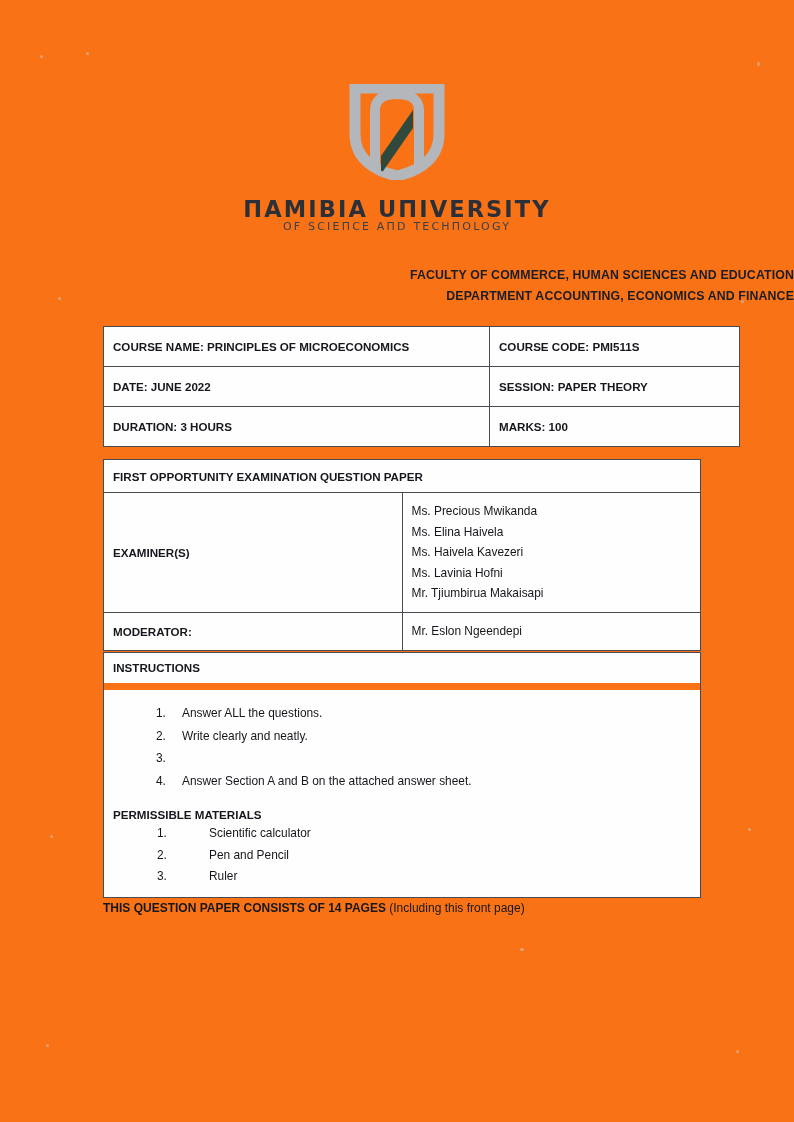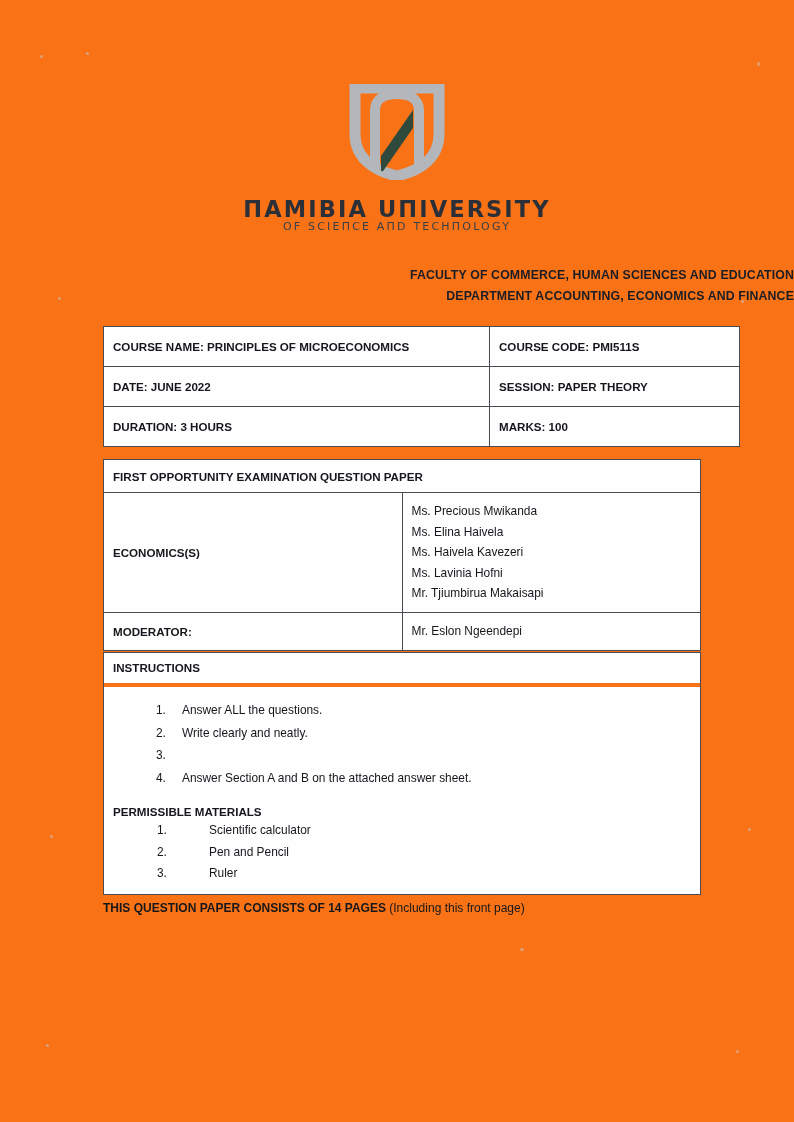--- a/index.html
+++ b/index.html
@@ -110,21 +110,21 @@
     border: 1px solid #4a4a52;
     background: #fefefe;
     box-sizing: border-box;
   }
   .instr-title {
     height: 30px;
     line-height: 30px;
     padding-left: 9px;
     font-weight: 700;
     font-size: 11.6px;
-    border-bottom: 4px solid #f97316;
+    border-bottom: 7px solid #f97316;
   }
   .instr-body {
     padding: 12px 0 9px 0;
   }
   .ins-row {
     display: flex;
     font-size: 11.9px;
     line-height: 22.6px;
   }
   .ins-num {
@@ -223,21 +223,21 @@
       </tr>
     </tbody>
   </table>
 
   <table class="tbl" id="exam-table">
     <tbody>
       <tr>
         <td class="hdr" colspan="2">FIRST OPPORTUNITY EXAMINATION QUESTION PAPER</td>
       </tr>
       <tr>
-        <td class="lbl" style="width:104px;">ECONOMICS(S)</td>
+        <td class="lbl" style="width:104px;">EXAMINER(S)</td>
         <td class="names" style="width:494px;">
           <div class="name-line">Ms. Precious Mwikanda</div>
           <div class="name-line">Ms. Elina Haivela</div>
           <div class="name-line">Ms. Haivela Kavezeri</div>
           <div class="name-line">Ms. Lavinia Hofni</div>
           <div class="name-line">Mr. Tjiumbirua Makaisapi</div>
         </td>
       </tr>
       <tr>
         <td class="lbl" style="height:36px;">MODERATOR:</td>

